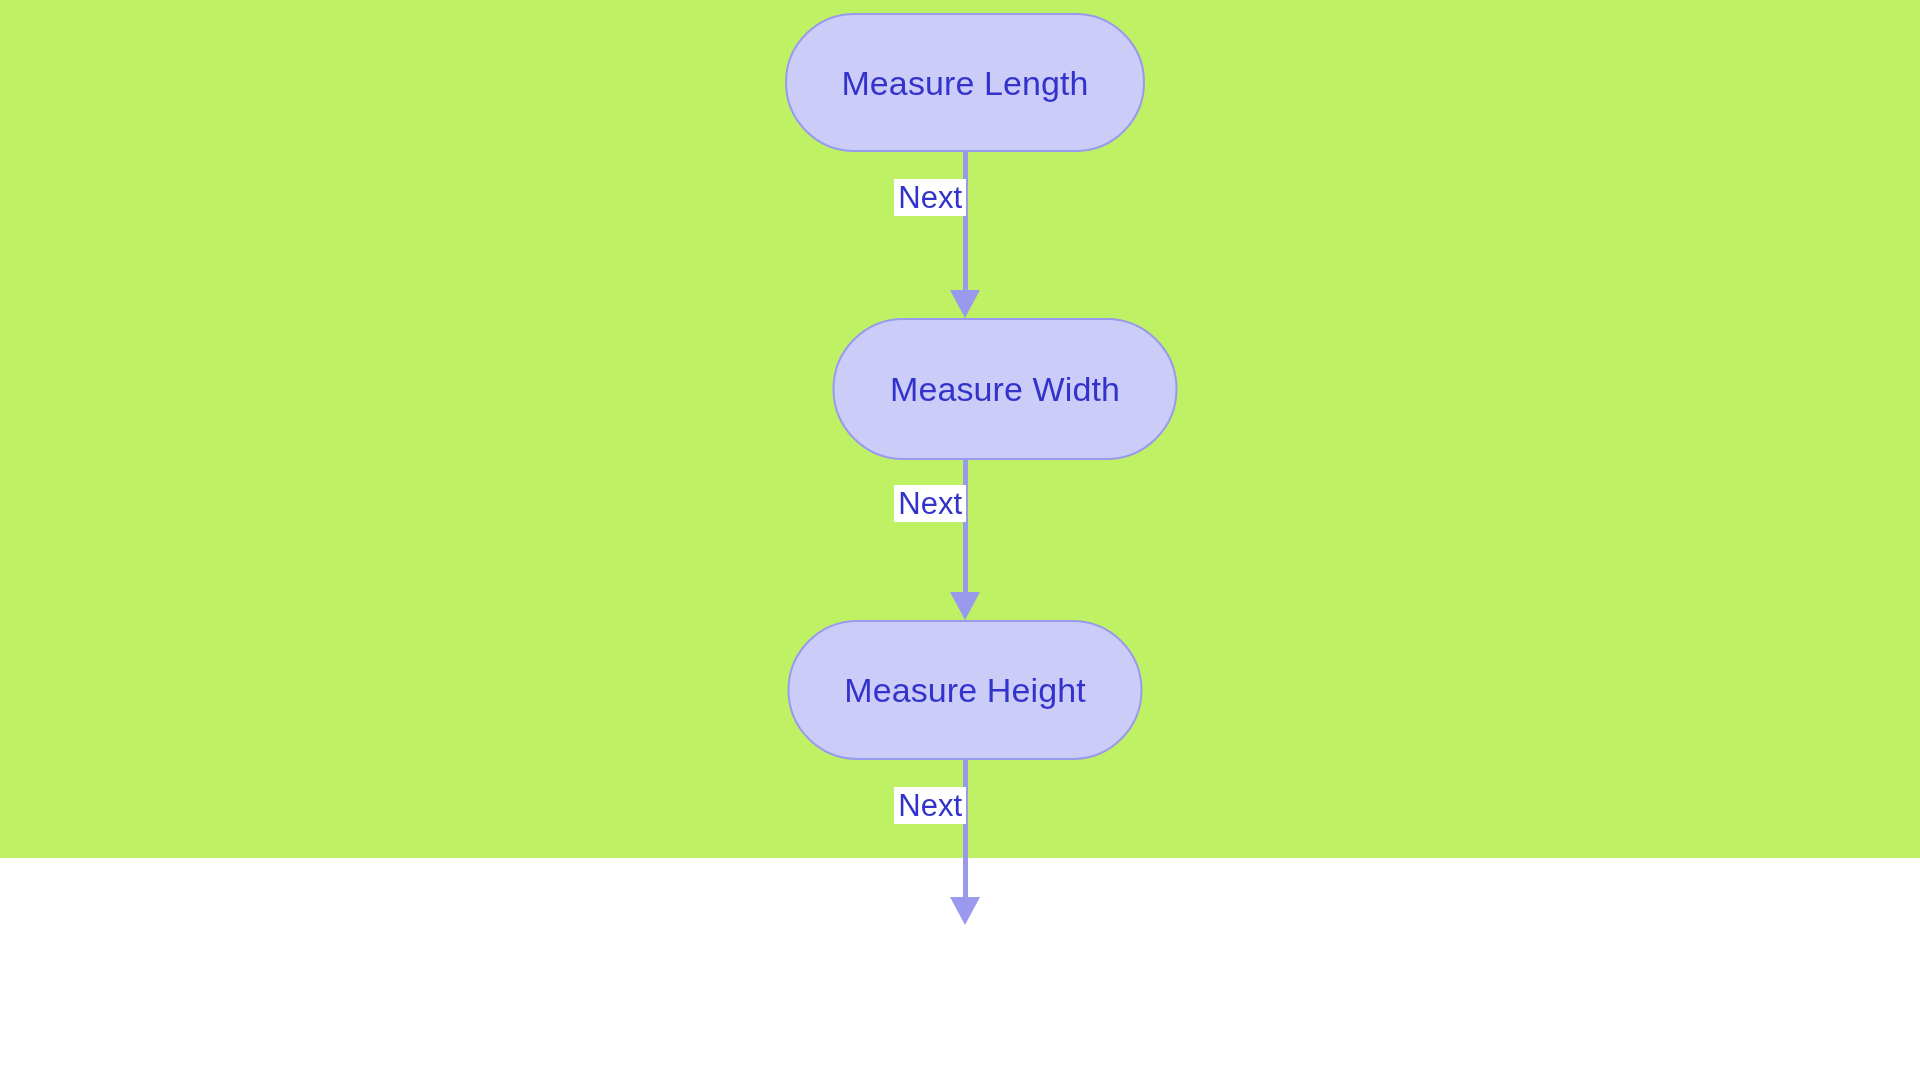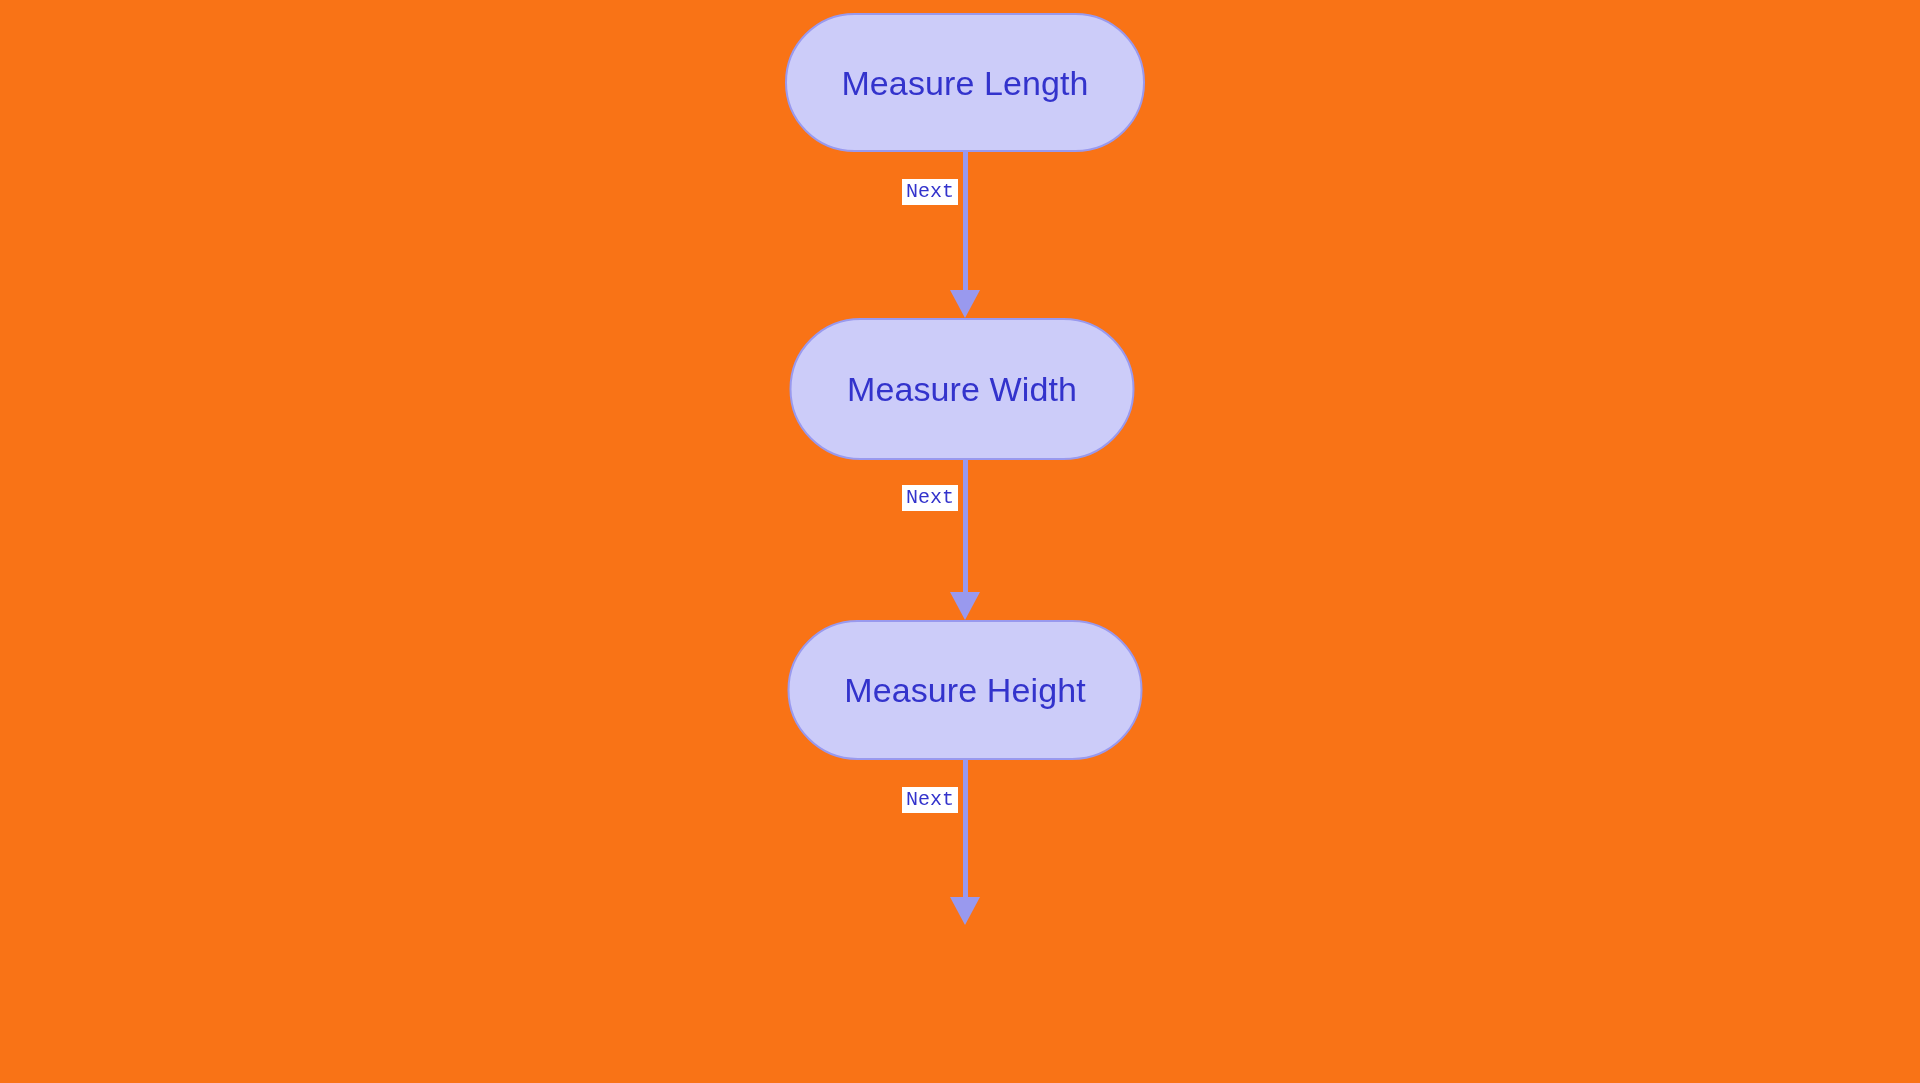--- a/index.html
+++ b/index.html
@@ -10,22 +10,22 @@
   body {
     width: 1920px;
     height: 1083px;
     font-family: "Liberation Sans", sans-serif;
     overflow: hidden;
   }
 
   #flowchart {
     position: relative;
     width: 1920px;
-    height: 1083px;
-    background: #f97316;
+    height: 858px;
+    background: #bef264;
   }
 
   
   .node {
     position: absolute;
     box-sizing: border-box;
     display: flex;
     align-items: center;
     justify-content: center;
     background: #ccccf9;
@@ -37,21 +37,21 @@
     color: #3333cc;
     font-family: "Liberation Sans", sans-serif;
     font-size: 34px;
     font-weight: 400;
     line-height: 1;
     white-space: nowrap;
     letter-spacing: 0.1px;
   }
 
   .node-1 { left: 965px; top: 13px;  width: 360px; height: 139px; }
-  .node-2 { left: 962px; top: 318px; width: 345px; height: 142px; }
+  .node-2 { left: 1005px; top: 318px; width: 345px; height: 142px; }
   .node-3 { left: 965px; top: 620px; width: 355px; height: 140px; }
   .node-4 { left: 965px; top: 925px; width: 392px; height: 145px; }
 
   
   .edge {
     position: absolute;
     left: 965px;
     transform: translateX(-50%);
     width: 200px;
   }
@@ -68,24 +68,24 @@
     left: 100px;
     margin-left: -15px;
     width: 0;
     height: 0;
     border-left: 15px solid transparent;
     border-right: 15px solid transparent;
     border-top: 28px solid #9999ee;
   }
   .edge-label {
     position: absolute;
-    right: 107px;
+    right: 99px;
     color: #3333cc;
-    font-family: Liberation Mono, monospace;
-    font-size: 20px;
+    font-family: Liberation Sans, sans-serif;
+    font-size: 31px;
     line-height: 1;
     white-space: nowrap;
     background: #ffffff;
     padding: 3px 4px;
   }
 
   .edge-1 { top: 152px; height: 166px; }
   .edge-1 .edge-line      { height: 138px; }
   .edge-1 .edge-arrowhead { top: 138px; }
   .edge-1 .edge-label     { top: 27px; }

